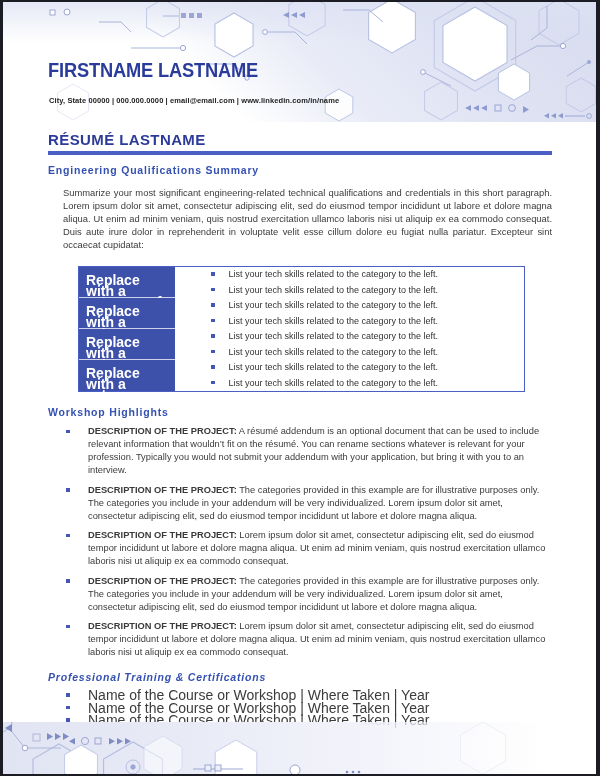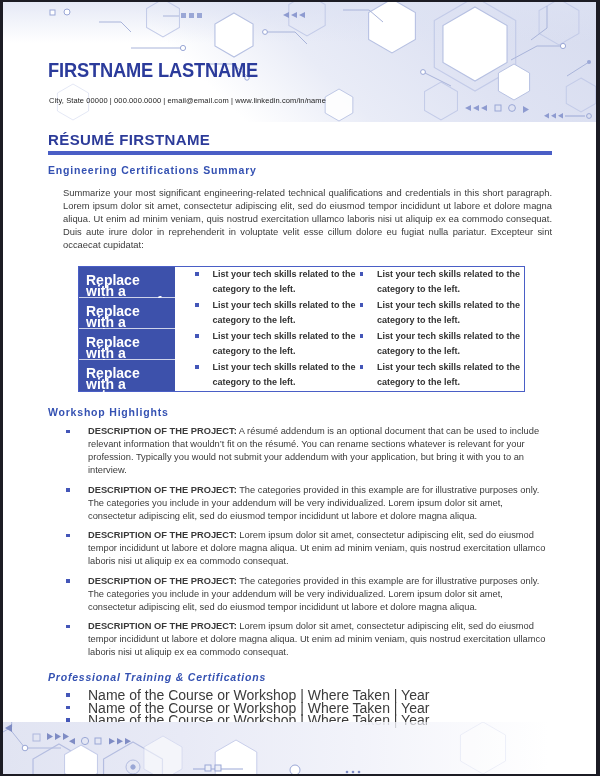--- a/index.html
+++ b/index.html
@@ -23,21 +23,21 @@
   }
   .header-band svg{position:absolute;top:0;left:0;}
   .person-name{
     position:absolute;left:45px;top:56px;
     font-size:21px;font-weight:800;color:#2b3b9b;
     letter-spacing:-.2px;transform:scaleX(.87);transform-origin:left top;
     white-space:nowrap;
   }
   .contact-line{
     position:absolute;left:46px;top:94px;
-    font-size:7.5px;font-weight:400;color:#1d1d1d;letter-spacing:.1px;
+    font-size:7.5px;font-weight:700;color:#1d1d1d;letter-spacing:.1px;
     white-space:nowrap;
   }
   
   .content{padding:0 44px 0 45px;}
   .doc-title{
     margin:9px 0 0 0;font-size:15px;font-weight:700;color:#2c3b99;
     letter-spacing:.4px;
   }
   .title-rule{height:4px;background:#4a5ec6;margin-top:3px;}
   .section-heading{
@@ -54,23 +54,22 @@
   }
   .skills-row{display:flex;height:31px;}
   .skills-cat{
     width:96px;box-sizing:border-box;background:#3d51ab;color:#fff;
     font-size:14px;font-weight:700;line-height:11px;
     padding:8px 4px 0 7px;
     border-bottom:1px solid rgba(255,255,255,.75);
   }
   .skills-row:last-child .skills-cat{border-bottom:none;}
   .skills-items{
-    flex:1;display:flex;justify-content:center;
-    padding-left:20px;
-    font-weight:bold;
+    flex:1;display:flex;flex-direction:column;justify-content:center;
+    padding-left:36px;
   }
   .skill-item{
     display:flex;align-items:baseline;font-size:9px;line-height:15.2px;color:#333;
   }
   .sq{
     display:inline-block;width:3.5px;height:3.5px;background:#4456b8;
     flex:0 0 3.5px;
   }
   .skill-item .sq{margin-right:14px;position:relative;top:-1.5px;}
   
@@ -171,24 +170,24 @@
         <polyline points="562,114 582,114"></polyline>
         <circle cx="586" cy="114" r="2.4"></circle>
       </g>
     </svg>
     <div class="person-name">FIRSTNAME LASTNAME</div>
     <div class="contact-line">City, State 00000 | 000.000.0000 | email@email.com | www.linkedin.com/in/name</div>
   </div>
 
   <div class="content">
 
-    <h2 class="doc-title">RÉSUMÉ FIRSTNAME</h2>
+    <h2 class="doc-title">RÉSUMÉ LASTNAME</h2>
     <div class="title-rule"></div>
 
-    <h3 class="section-heading">Engineering Certifications Summary</h3>
+    <h3 class="section-heading">Engineering Qualifications Summary</h3>
     <p class="summary-para">Summarize your most significant engineering-related technical qualifications and credentials in this short paragraph. Lorem ipsum dolor sit amet, consectetur adipiscing elit, sed do eiusmod tempor incididunt ut labore et dolore magna aliqua. Ut enim ad minim veniam, quis nostrud exercitation ullamco laboris nisi ut aliquip ex ea commodo consequat. Duis aute irure dolor in reprehenderit in voluptate velit esse cillum dolore eu fugiat nulla pariatur. Excepteur sint occaecat cupidatat:</p>
 
     <div class="skills-table">
       <div class="skills-row">
         <div class="skills-cat">Replace with a category of tech skills</div>
         <div class="skills-items">
           <div class="skill-item">
               <span class="sq"></span>
               <span>List your tech skills related to the category to the left.</span>
             </div>

